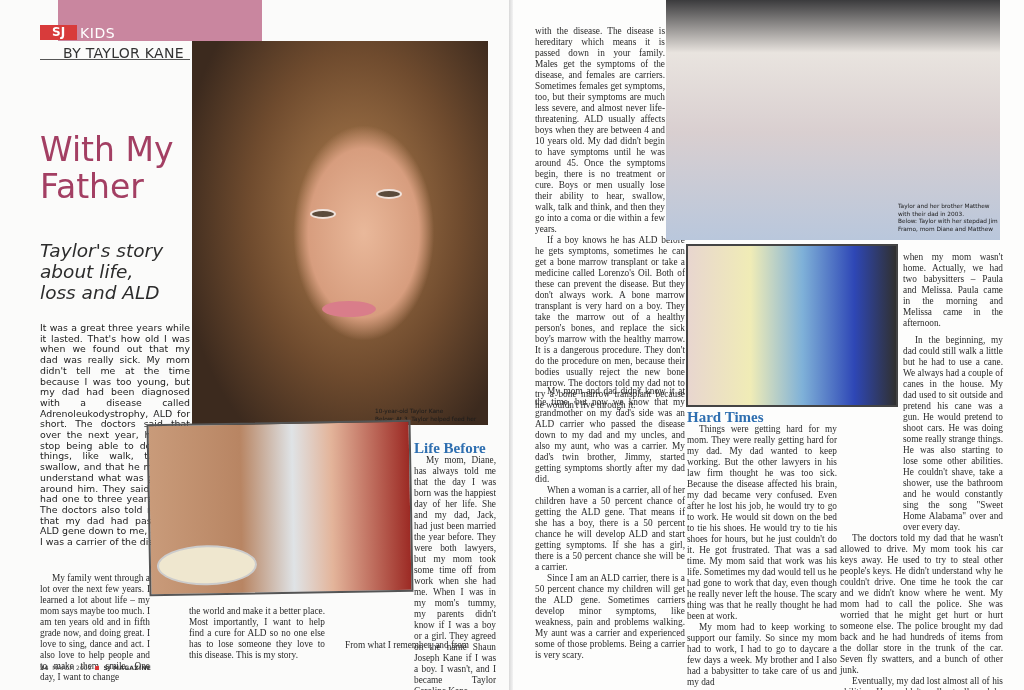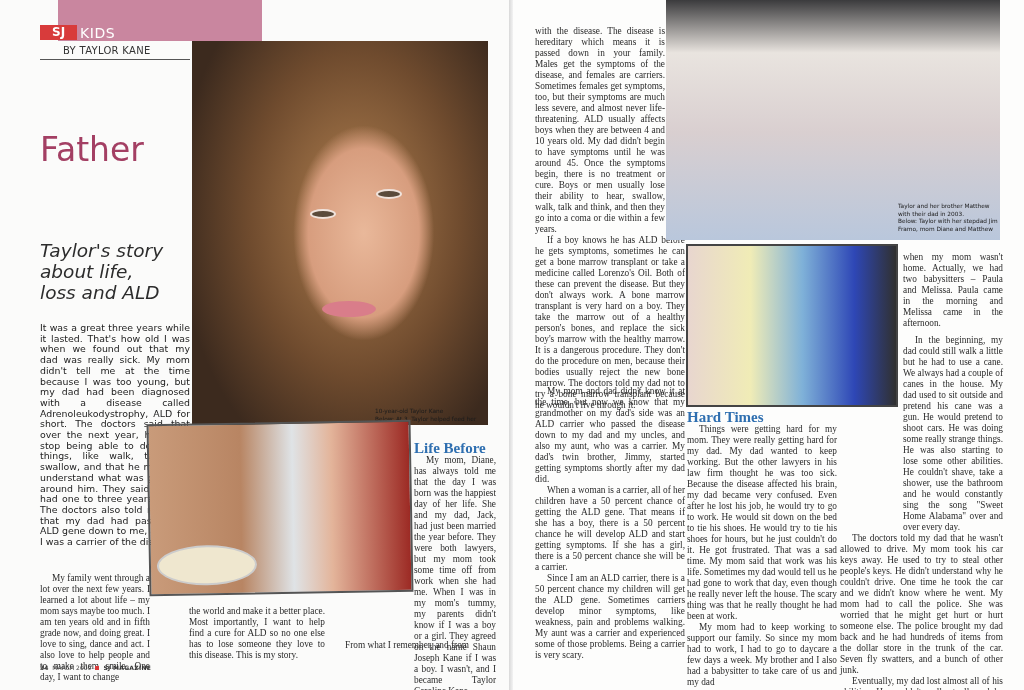--- a/index.html
+++ b/index.html
@@ -8,21 +8,21 @@
   .page{position:absolute;top:0;height:690px;background:#fbfbfa;}
   .page-left{left:0;width:509px;}
   .page-right{left:513px;width:511px;background:#fdfdfc;}
   .gutter{position:absolute;left:509px;top:0;width:4px;height:690px;background:linear-gradient(90deg,#d8d8d8,#f3f3f3);}
 
   
   .pinkbar{position:absolute;left:58px;top:0;width:204px;height:41px;background:#c9869f;}
   .section-tag{position:absolute;left:40px;top:24px;height:17px;display:flex;align-items:center;}
   .sj-logo{background:#d83b3b;color:#fff;font-family:"DejaVu Sans",sans-serif;font-weight:bold;font-size:12px;padding:0 12px;line-height:15px;}
   .section-name{color:#fff;font-family:"DejaVu Sans",sans-serif;font-size:14px;margin-left:3px;letter-spacing:.5px;text-align:center;}
-  .byline{position:absolute;left:63px;top:45px;font-family:"DejaVu Sans",sans-serif;font-size:10px;color:#333;letter-spacing:.3px;}
+  .byline{position:absolute;left:63px;top:45px;font-family:"DejaVu Sans",sans-serif;font-size:14px;color:#333;letter-spacing:.3px;}
   .rule{position:absolute;left:40px;top:59px;width:150px;height:1px;background:#555;}
 
   
   .photo{position:absolute;overflow:hidden;}
   .photo-main{left:192px;top:41px;width:296px;height:384px;
     background:radial-gradient(ellipse 34% 40% at 58% 50%,#e9b89a 0%,#d79d7e 55%,transparent 70%),
                radial-gradient(ellipse 60% 70% at 55% 45%,#b08050 0%,#6f4b2e 60%,#3c2a1e 100%);}
   .eye{position:absolute;width:26px;height:10px;border-radius:50%;background:#5b4b3b;border:2px solid #f0e3dc;}
   .lips{position:absolute;left:130px;top:260px;width:54px;height:16px;border-radius:50%;background:#d97d8a;}
   .photo-feed{left:148px;top:422px;width:264px;height:172px;transform:rotate(-1deg);border:2px solid #555;
@@ -69,20 +69,21 @@
     <div class="eye" style="left:118px;top:168px;"></div>
     <div class="eye" style="left:184px;top:148px;"></div>
     <div class="lips"></div>
   </div>
   <div class="caption cap-main">
     <div>10-year-old Taylor Kane</div>
     <div>Below: At 3, Taylor helped feed her dad</div>
   </div>
 
   <h1 class="title">
+    <div>With My</div>
     <div>Father</div>
   </h1>
   <div class="subtitle">
     <div>Taylor's story</div>
     <div>about life,</div>
     <div>loss and ALD</div>
   </div>
 
   <div class="lead">
     <p>It was a great three years while it lasted. That's how old I was when we found out that my dad was really sick. My mom didn't tell me at the time because I was too young, but my dad had been diagnosed with a disease called Adrenoleukodystrophy, ALD for short. The doctors said that over the next year, he would stop being able to do certain things, like walk, talk and swallow, and that he might not understand what was going on around him. They said he only had one to three years to live. The doctors also told my mom that my dad had passed the ALD gene down to me, and that I was a carrier of the disease.</p>

